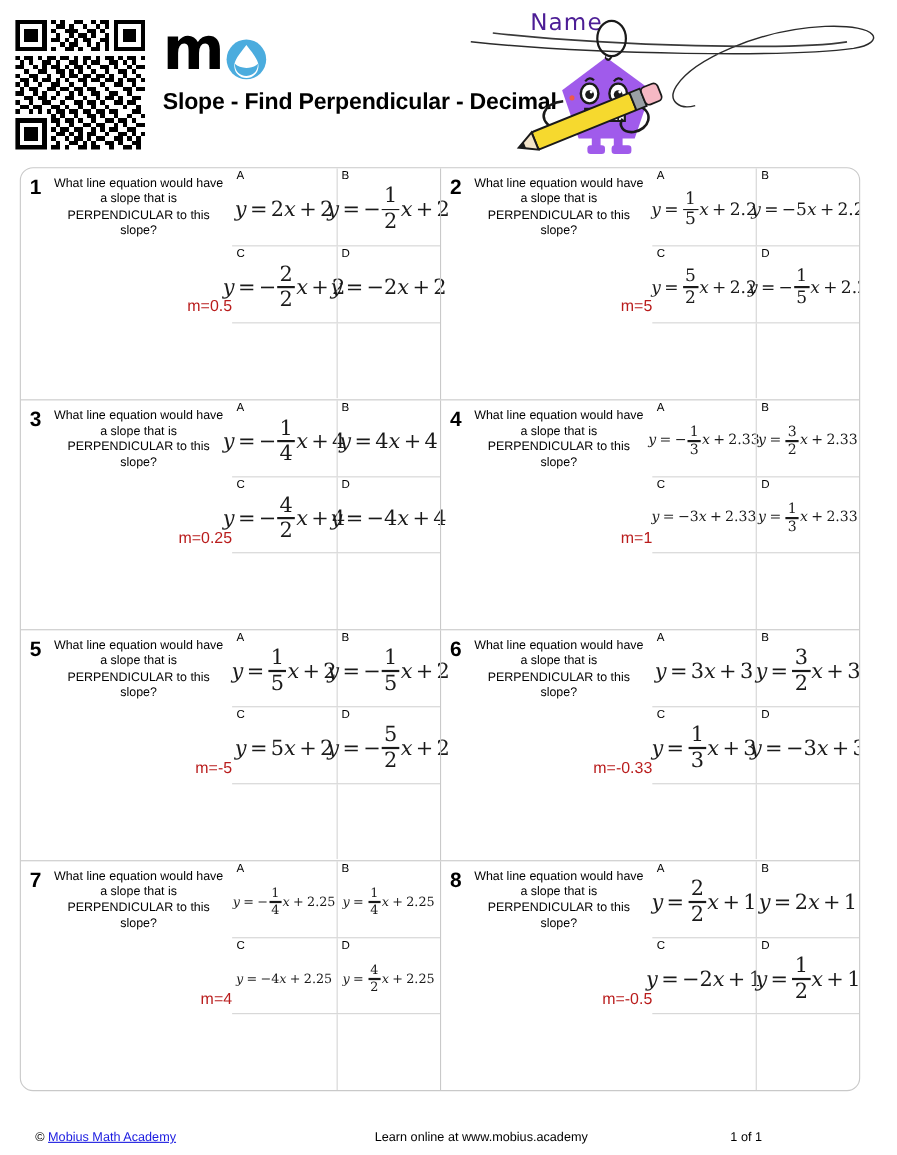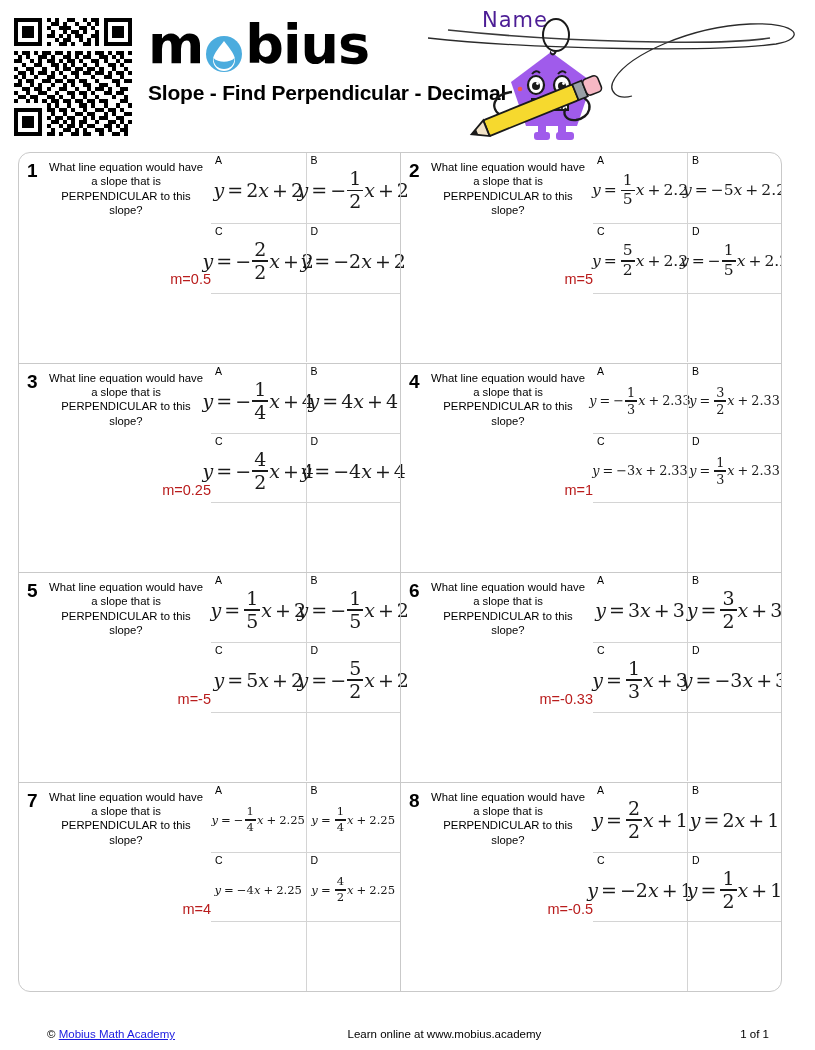--- a/index.html
+++ b/index.html
@@ -105,26 +105,26 @@
   
   .sz-lg  { font-size: 19px; }
   .sz-md  { font-size: 15.5px; }
   .sz-sm  { font-size: 12.8px; }
   .sz-xs  { font-size: 11.6px; }
 
   
   .footer {
     position: absolute; left: 0; right: 0; top: 1018px;
     height: 32px; padding: 0 32px;
-    display: flex; align-items: center; font-size: 11.5px; color: #000; margin-left: 15px;
+    display: flex; align-items: center; font-size: 11.5px; color: #000;
   }
   .f-left { width: 34%; }
   .f-left a { color: #1a1ae0; text-decoration: underline; }
   .f-mid { width: 40%; text-align: center; }
-  .f-right { width: 26%; text-align: right; padding-right: 14px; }
+  .f-right { width: 26%; text-align: center; padding-right: 14px; }
 </style>
 </head>
 <body>
 
 <div class="page">
 
   <div class="header">
 
     <div class="qr">
       <svg viewBox="0 0 29 29" shape-rendering="crispEdges">
@@ -175,21 +175,20 @@
       <div class="logo-wrap">
         <span class="logo-text">
           <span>m</span>
           <span class="logo-o">
             <svg viewBox="0 0 40 40">
               <circle cx="20" cy="20" r="18" fill="#4BACDE"></circle>
               <path d="M20 7 C13 16 9 21 9 26 a11 11 0 0 0 22 0 C31 21 27 16 20 7 z" fill="#ffffff"></path>
               <path d="M9.5 24 C14 29 26 29 30.5 24 C30.5 31 26 35 20 35 C14 35 9.5 31 9.5 24 z" fill="#4BACDE"></path>
             </svg>
           </span>
-          <span>bius</span>
         </span>
       </div>
       <div class="wtitle">
         <div>Slope - Find Perpendicular - Decimal</div>
       </div>
     </div>
 
     <div class="name-area">
       <div class="name-label">Name</div>
       <svg class="name-svg" viewBox="0 0 395 150">

